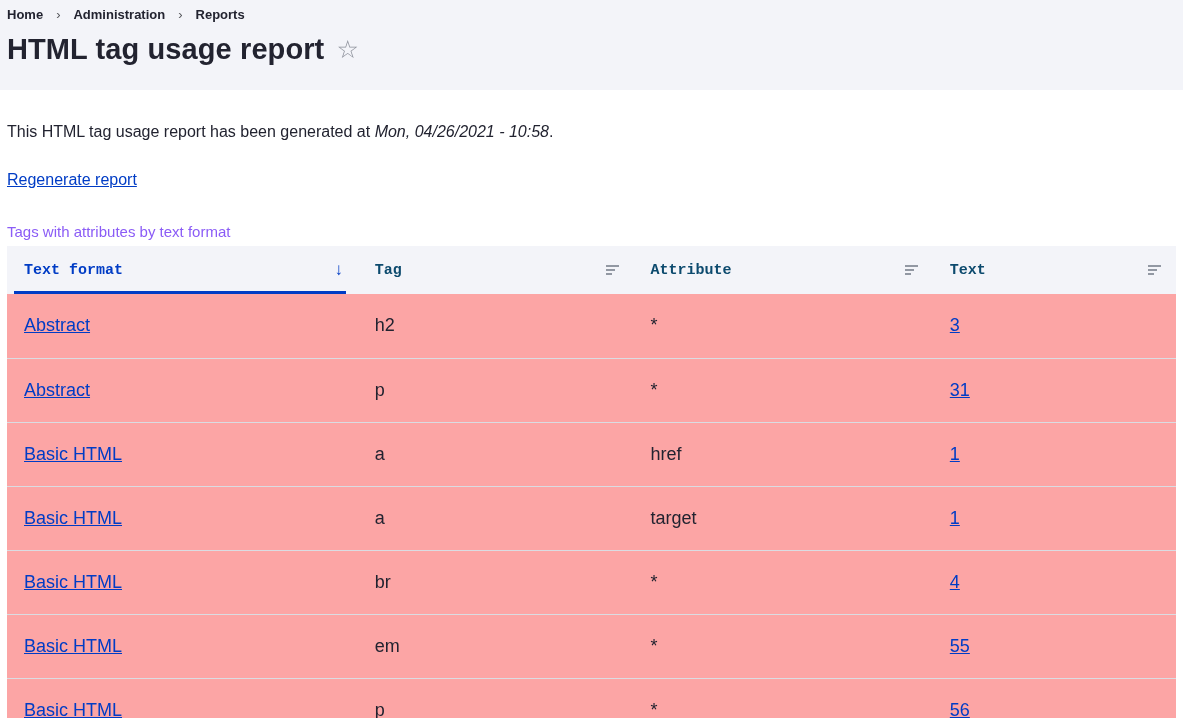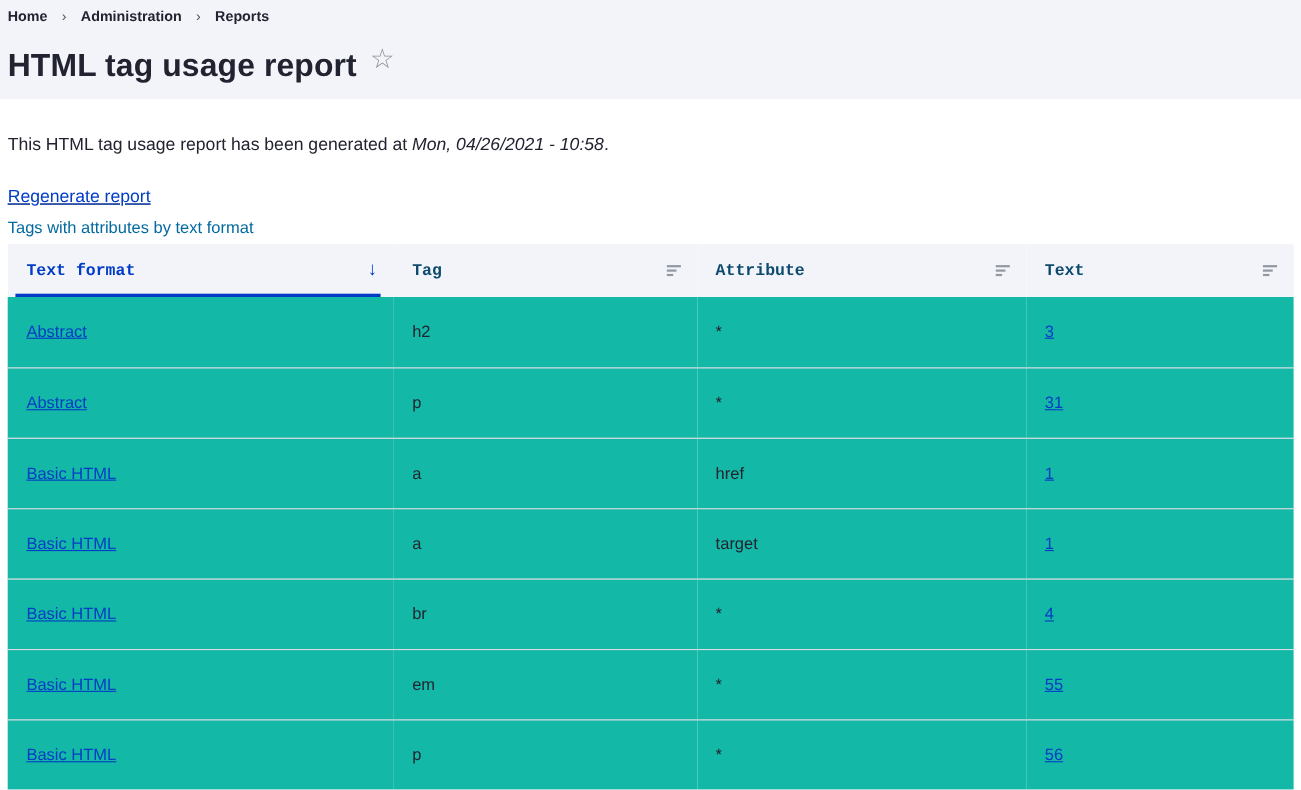--- a/index.html
+++ b/index.html
@@ -33,22 +33,23 @@
     color: #222330;
     text-decoration: none;
     cursor: pointer;
   }
   .breadcrumb .sep {
     color: #55565b;
     font-size: 13px;
     font-weight: 400;
   }
   .title-row {
-    margin-top: 20px;
+    margin-top: 9px;
     display: flex;
+    align-items: center;
   }
   .title-row h1 {
     font-size: 29px;
     line-height: 36px;
     font-weight: 700;
     color: #222330;
     letter-spacing: 0.1px;
   }
   .star {
     margin-left: 12px;
@@ -60,32 +61,32 @@
   }
 
   
   .content { padding: 30px 7px 0 7px; }
   .intro-text {
     font-size: 16px;
     line-height: 24px;
     color: #222330;
     margin-bottom: 24px;
   }
-  .regen-wrap { margin-bottom: 6px; text-decoration: underline; }
+  .regen-wrap { margin-bottom: 30px; }
   a.link {
     color: #003cc5;
     text-decoration: underline;
     font-size: 16px;
     line-height: 24px;
     cursor: pointer;
   }
   .caption {
     font-size: 15px;
     line-height: 20px;
-    color: #0369a1;
+    color: #8b5cf6;
     margin-bottom: 4px;
   }
 
   
   table {
     width: 100%;
     border-collapse: collapse;
     table-layout: fixed;
   }
   col.c1 { width: 30%; }
@@ -123,25 +124,25 @@
   .sort-arrow {
     font-size: 17px;
     font-weight: 400;
     color: #003cc5;
     line-height: 1;
   }
   .sort-bars { display: inline-flex; color: #9298a3; }
   tbody td {
     height: 64px;
     padding: 0 14px 0 17px;
-    font-size: 15px;
+    font-size: 18px;
     color: #222330;
     vertical-align: middle;
     border-bottom: 1px solid #dadce2;
-    background: #14b8a6;
+    background: #fca5a5;
   }
   tbody td a {
     color: #003cc5;
     text-decoration: underline;
     cursor: pointer;
   }
 </style>
 </head>
 <body>
 

